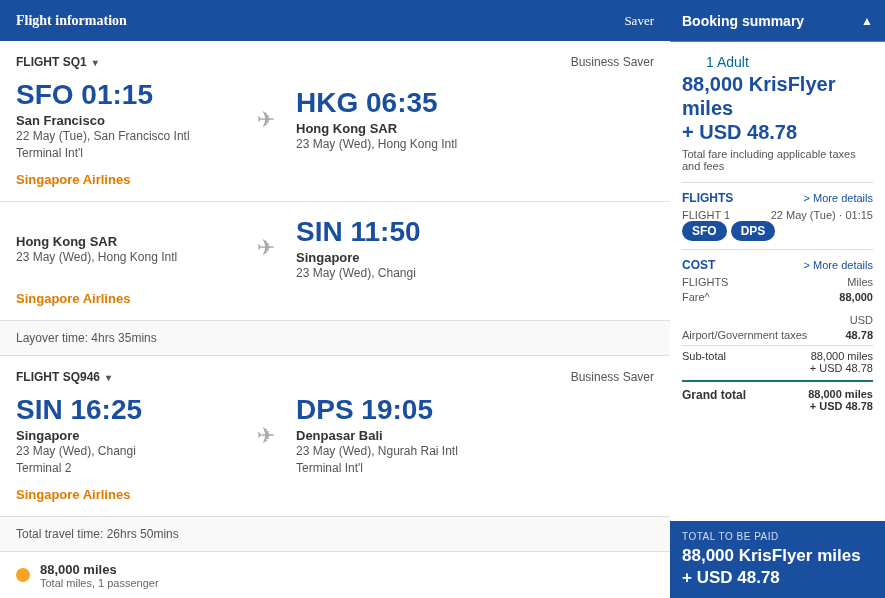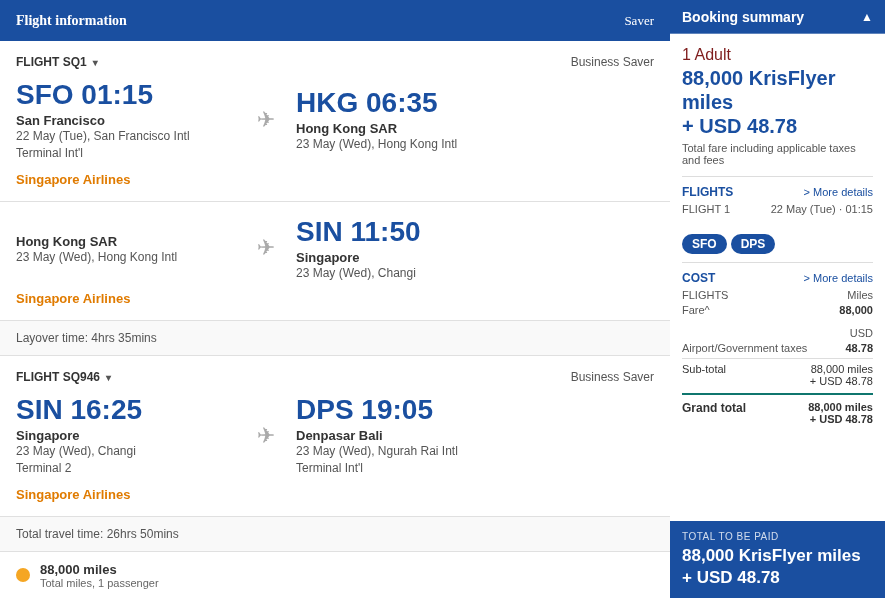--- a/index.html
+++ b/index.html
@@ -161,21 +161,21 @@
       display: flex;
       flex-direction: column;
     }
 
     .booking-summary-header {
       background: #1a4fa0;
       display: flex;
       align-items: center;
       justify-content: space-between;
       padding: 10px 12px;
-      height: 34px;
+      height: 42px;
       border-bottom: 1px solid rgba(255,255,255,0.3);
     }
 
     .booking-summary-title {
       font-size: 14px;
       font-weight: bold;
       color: #fff;
     }
 
     .chevron-up {
@@ -185,23 +185,24 @@
 
     .booking-body {
       background: #fff;
       color: #333;
       flex: 1;
       padding: 12px;
       overflow-y: auto;
     }
 
     .adult-label {
-      font-size: 16px;
-      color: #7f1d1d;
+      font-size: 14px;
+      color: #0369a1;
       margin-bottom: 2px;
+      margin-left: 24px;
     }
 
     .total-price {
       font-size: 20px;
       font-weight: bold;
       color: #1a4fa0;
       line-height: 1.2;
     }
 
     .price-note {
@@ -235,21 +236,21 @@
       font-size: 11px;
       color: #1a4fa0;
       cursor: pointer;
     }
 
     .flight-date-row {
       display: flex;
       justify-content: space-between;
       font-size: 11px;
       color: #555;
-      margin-bottom: 19px;
+      margin-bottom: 0;
     }
 
     .route-pill-row {
       display: flex;
       gap: 4px;
       margin-bottom: 8px;
     }
 
     .route-pill {
       background: #1a4fa0;

